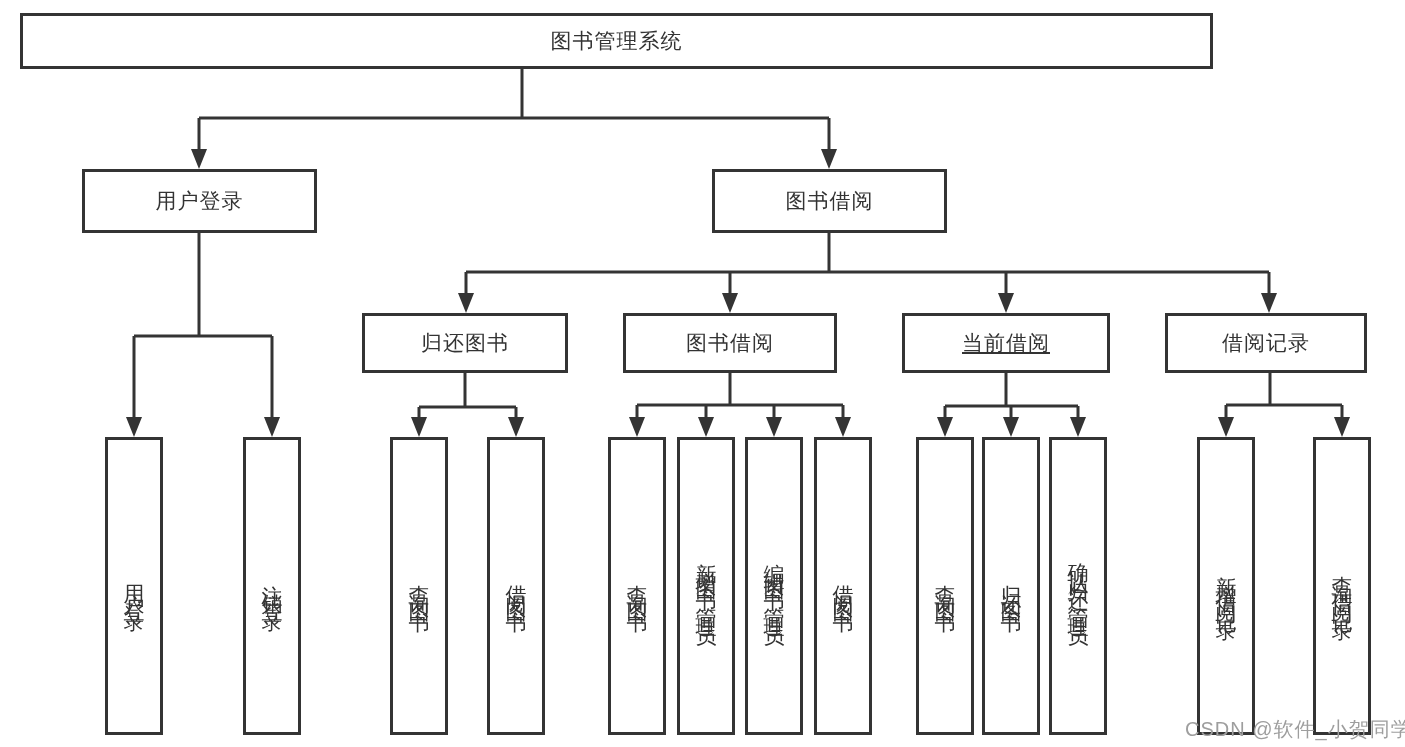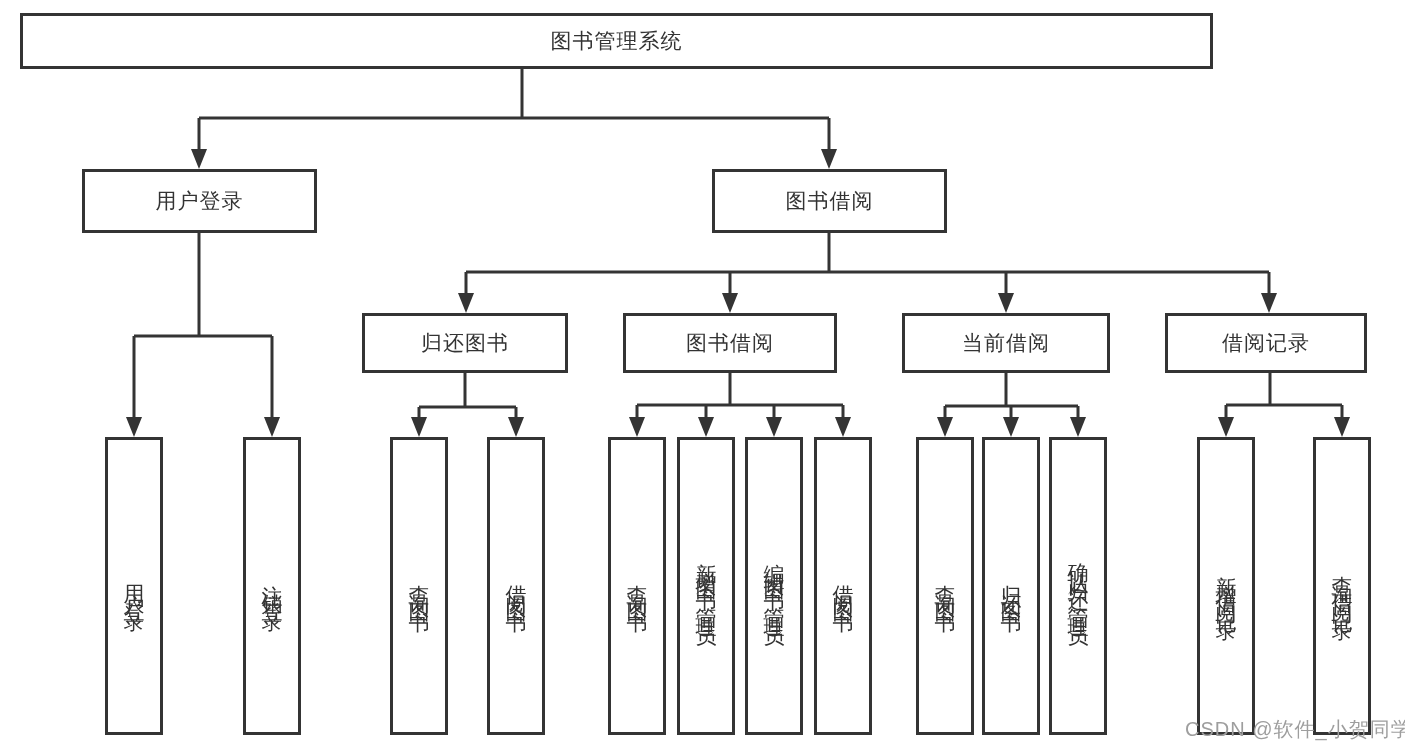--- a/index.html
+++ b/index.html
@@ -32,21 +32,21 @@
   }
   
   .n-root{left:20px;top:13px;width:1193px;height:56px;}
   
   .n-l2a{left:82px;top:169px;width:235px;height:64px;}
   .n-l2b{left:712px;top:169px;width:235px;height:64px;}
   
   .n-l3{top:313px;height:60px;}
   .n-l3a{left:362px;width:206px;}
   .n-l3b{left:623px;width:214px;}
-  .n-l3c{left:902px;width:208px;}
+  .n-l3c{left:902px;width:208px;text-decoration:underline;}
   .n-l3d{left:1165px;width:202px;}
   
   .leaf{top:437px;width:58px;height:298px;}
   .lf1{left:105px;}  .lf2{left:243px;}
   .lf3{left:390px;}  .lf4{left:487px;}
   .lf5{left:608px;}  .lf6{left:677px;}
   .lf7{left:745px;}  .lf8{left:814px;}
   .lf9{left:916px;}  .lf10{left:982px;}
   .lf11{left:1049px;}
   .lf12{left:1197px;} .lf13{left:1313px;}

